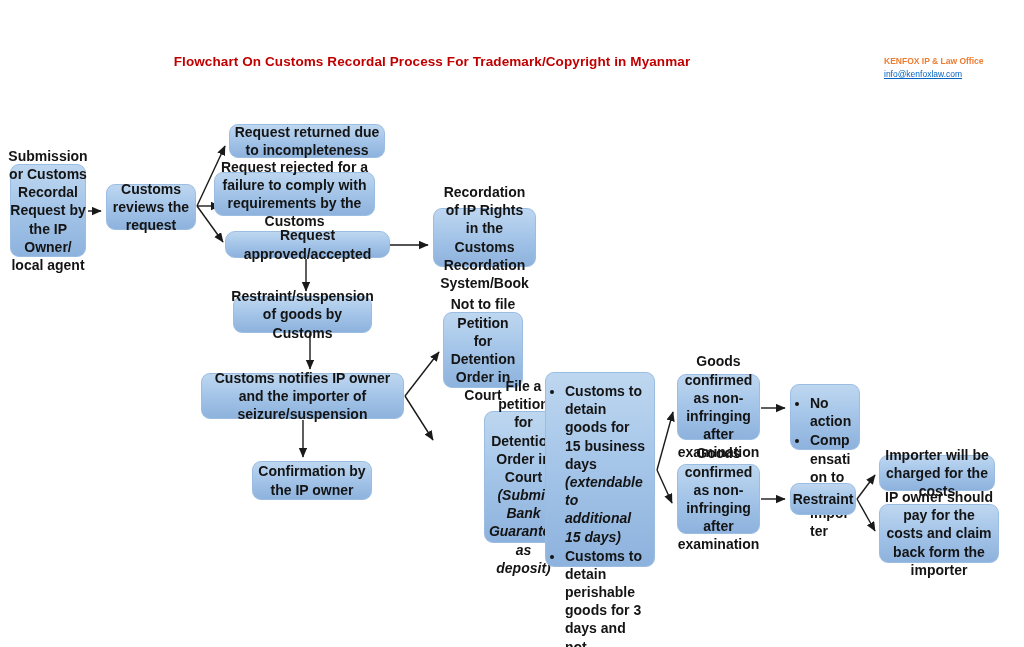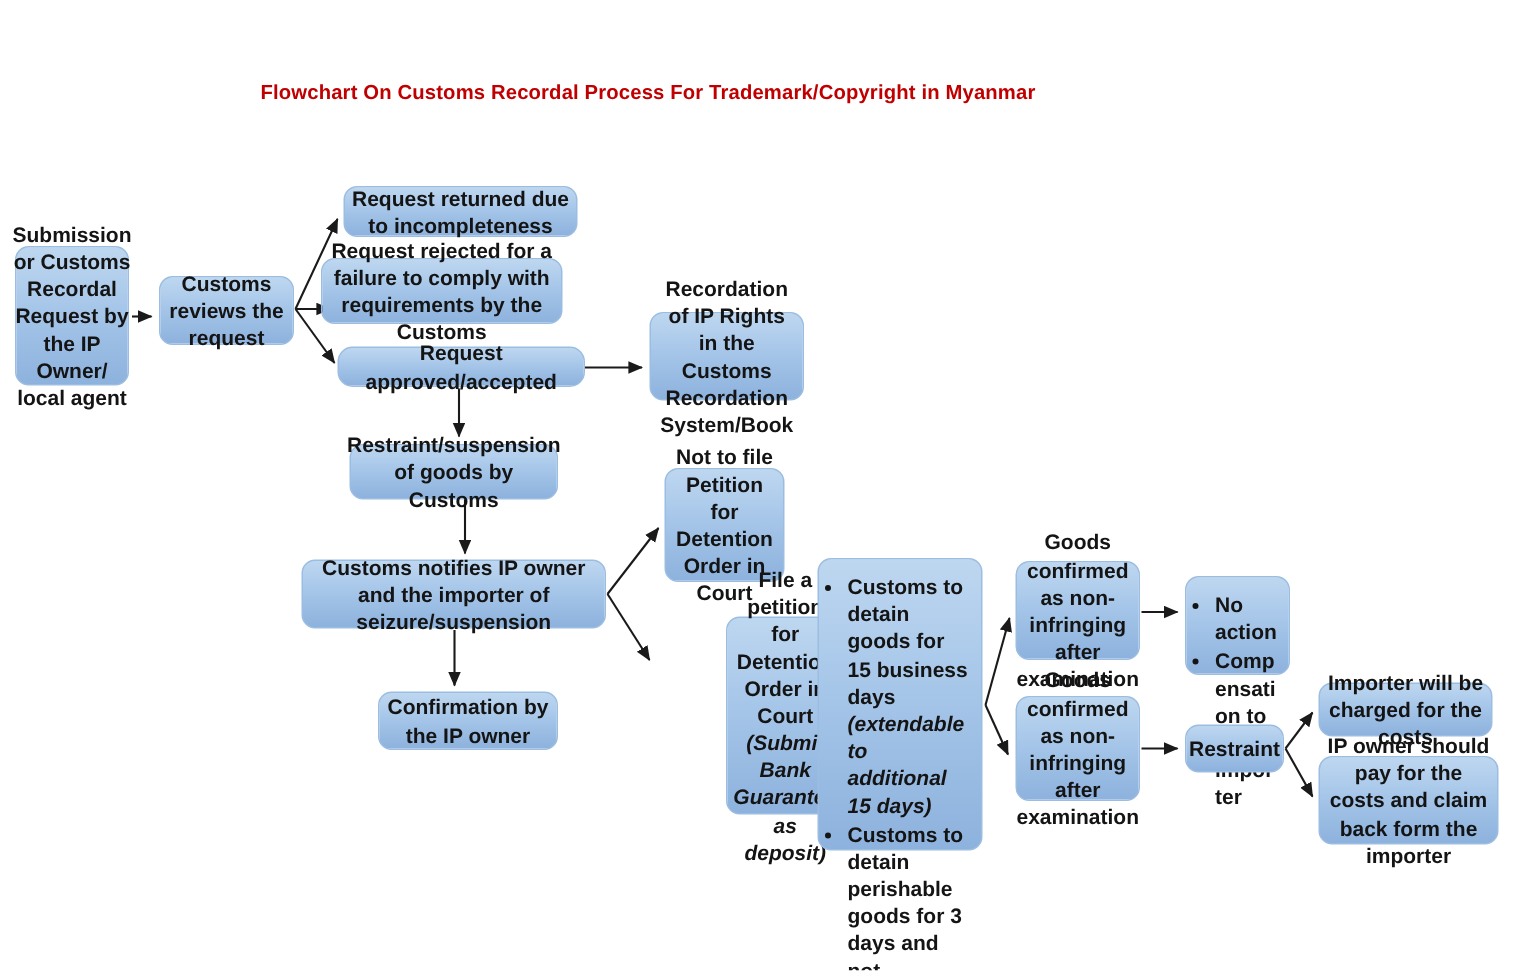--- a/index.html
+++ b/index.html
@@ -31,20 +31,24 @@
   #arrow-layer{position:absolute;left:0;top:0;width:1024px;height:647px;pointer-events:none;}
   #arrow-layer line{stroke:#1a1a1a;stroke-width:1.4;}
 </style>
 </head>
 <body>
 
 <div id="canvas">
 
   <div id="page-title">Flowchart On Customs Recordal Process For Trademark/Copyright in Myanmar</div>
 
+  <div id="branding">
+    <span id="office-name">KENFOX  IP &amp; Law Office</span><br>
+    <span id="email-link">info@kenfoxlaw.com</span>
+  </div>
 
   <svg id="arrow-layer" viewBox="0 0 1024 647">
     <defs>
       <marker id="ah" markerWidth="8" markerHeight="8" refX="6.5" refY="3" orient="auto" markerUnits="strokeWidth">
         <path d="M0,0 L7,3 L0,6 Z" fill="#1a1a1a"></path>
       </marker>
     </defs>
     <line x1="88" y1="211" x2="101" y2="211" marker-end="url(#ah)"></line>
     <line x1="197" y1="206" x2="225" y2="146" marker-end="url(#ah)"></line>
     <line x1="197" y1="206" x2="220" y2="206" marker-end="url(#ah)"></line>

